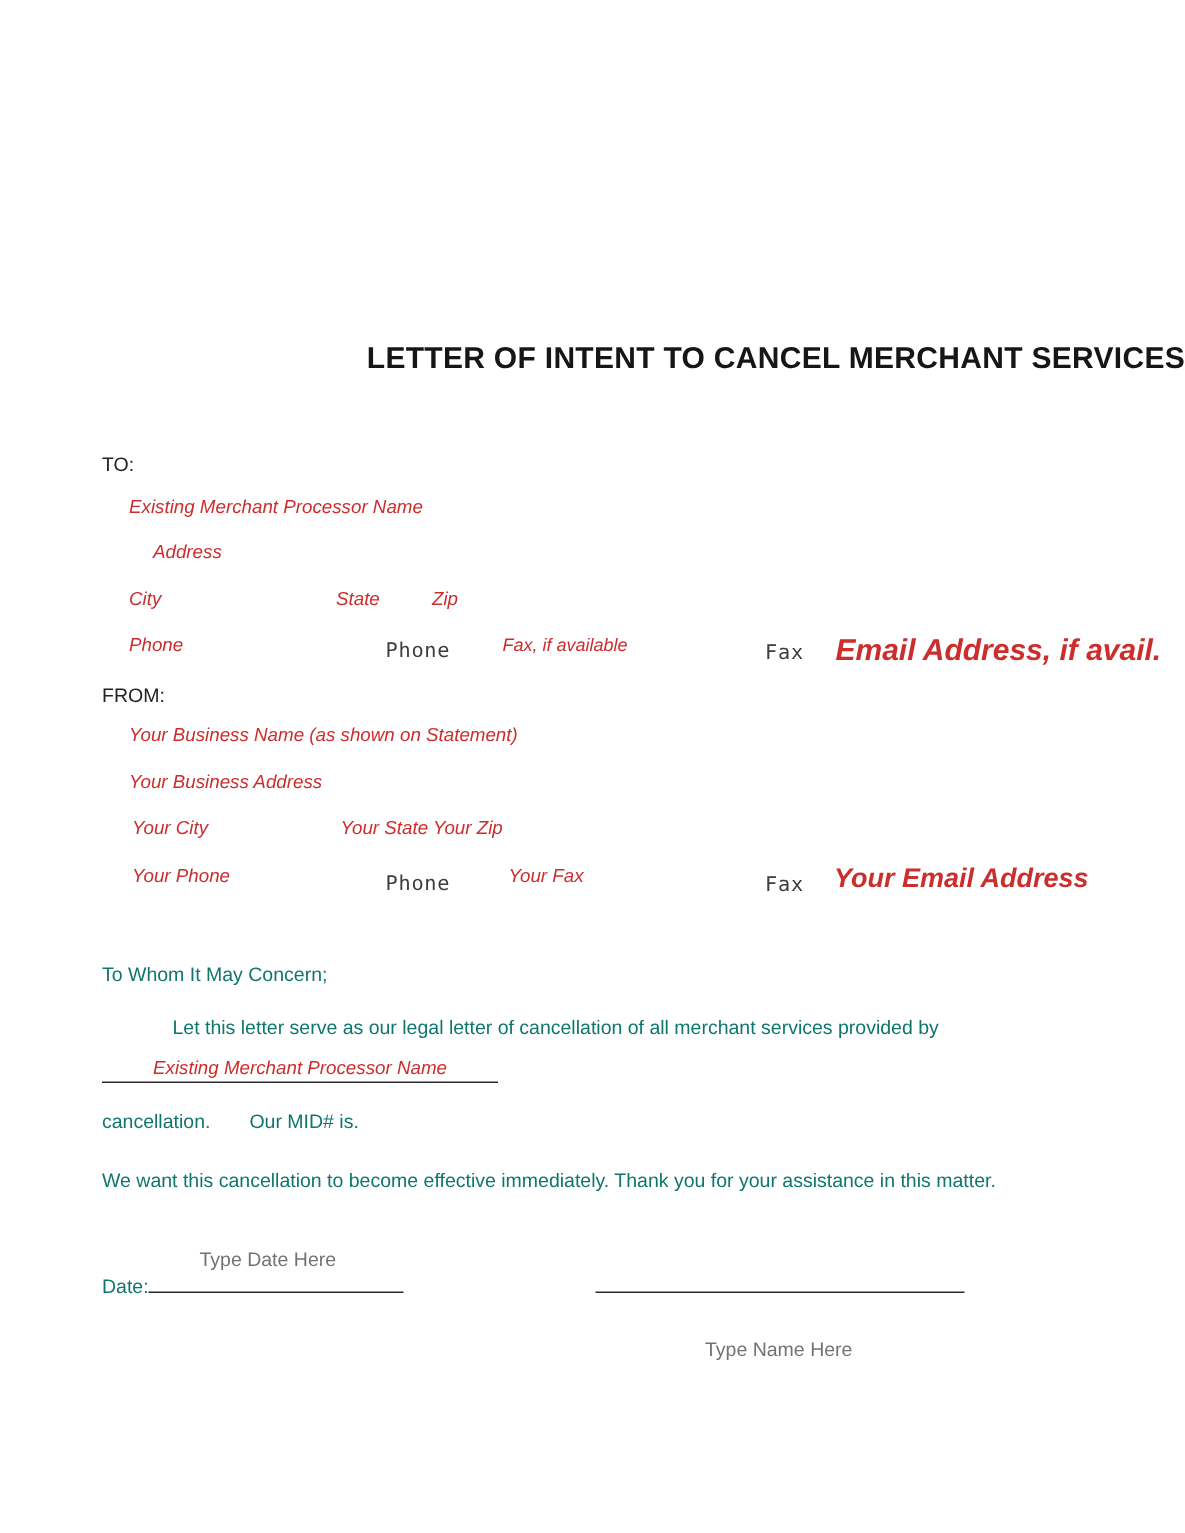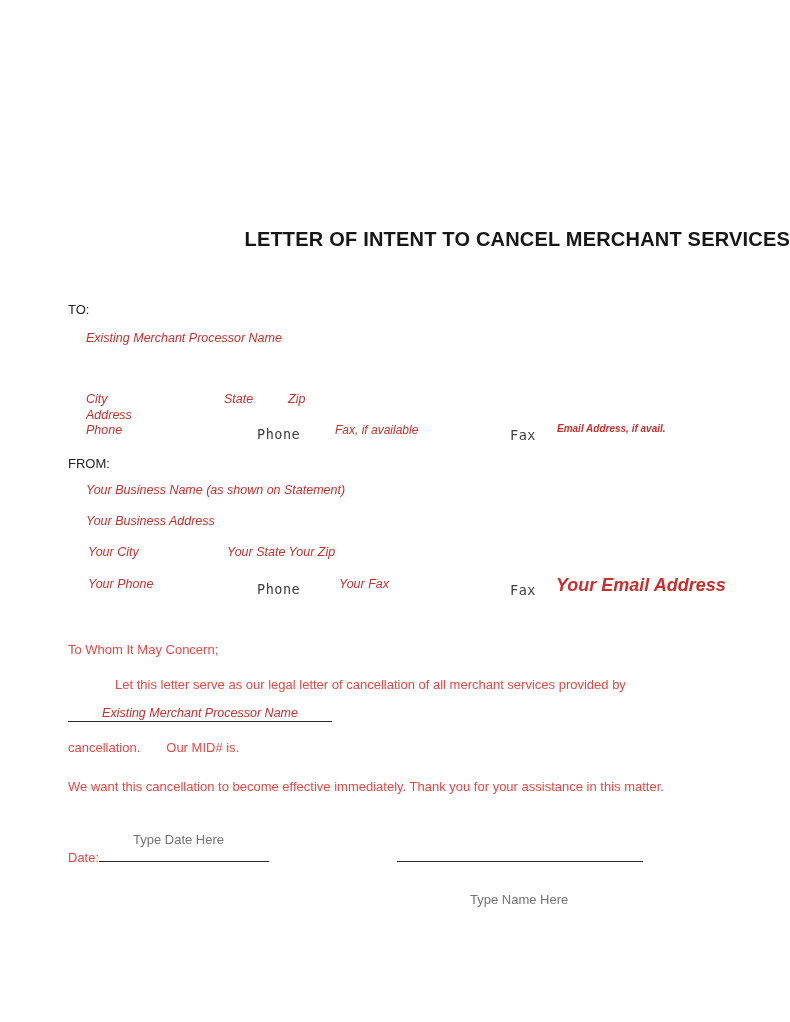--- a/index.html
+++ b/index.html
@@ -33,33 +33,33 @@
   }
 
   .red-field {
     color: #cc2d2d;
     font-style: italic;
     font-weight: 500;
     font-size: 12.5px;
     cursor: text;
   }
   .red-field.small { font-size: 12px; }
-  .red-field.big   { font-size: 10px; font-weight: 600; }
+  .red-field.big   { font-size: 20px; font-weight: 600; }
   .red-field.bigger{ font-size: 18px; font-weight: 600; }
 
   .mono-label {
     font-family: "DejaVu Sans Mono", monospace;
     font-size: 13.5px;
     color: #3d3d3d;
     letter-spacing: 0.5px;
   }
 
   .body-text {
     font-size: 13px;
-    color: #ef4444;
+    color: #0f766e;
   }
 
   .line-row {
     display: flex;
     align-items: baseline;
   }
 
   .blank {
     display: inline-block;
     border-bottom: 1.4px solid #2b2b2b;
@@ -79,21 +79,21 @@
 
   .sig-hint { font-size: 13px; color: #737373; }
 </style>
 </head>
 <body>
 
 <div class="abs doc-title">LETTER OF INTENT TO CANCEL MERCHANT SERVICES</div>
 
 <div class="abs section-label" style="left:68px; top:302px;">TO:</div>
 <div class="abs red-field" style="left:86px; top:331px;">Existing Merchant Processor Name</div>
-<div class="abs red-field" style="left:86px; top:361px;margin-top:47px;">Address</div>
+<div class="abs red-field" style="left:102px; top:361px;">Address</div>
 <div class="abs red-field" style="left:86px; top:392px;">City</div>
 <div class="abs red-field" style="left:224px; top:392px;">State</div>
 <div class="abs red-field" style="left:288px; top:392px;">Zip</div>
 <div class="abs red-field" style="left:86px; top:423px;">Phone</div>
 <div class="abs mono-label" style="left:257px; top:426px;">Phone</div>
 <div class="abs red-field small" style="left:335px; top:423px;">Fax, if available</div>
 <div class="abs mono-label" style="left:510px; top:427px;">Fax</div>
 <div class="abs red-field big" style="left:557px; top:423px;">Email Address, if avail.</div>
 
 <div class="abs section-label" style="left:68px; top:456px;">FROM:</div>

